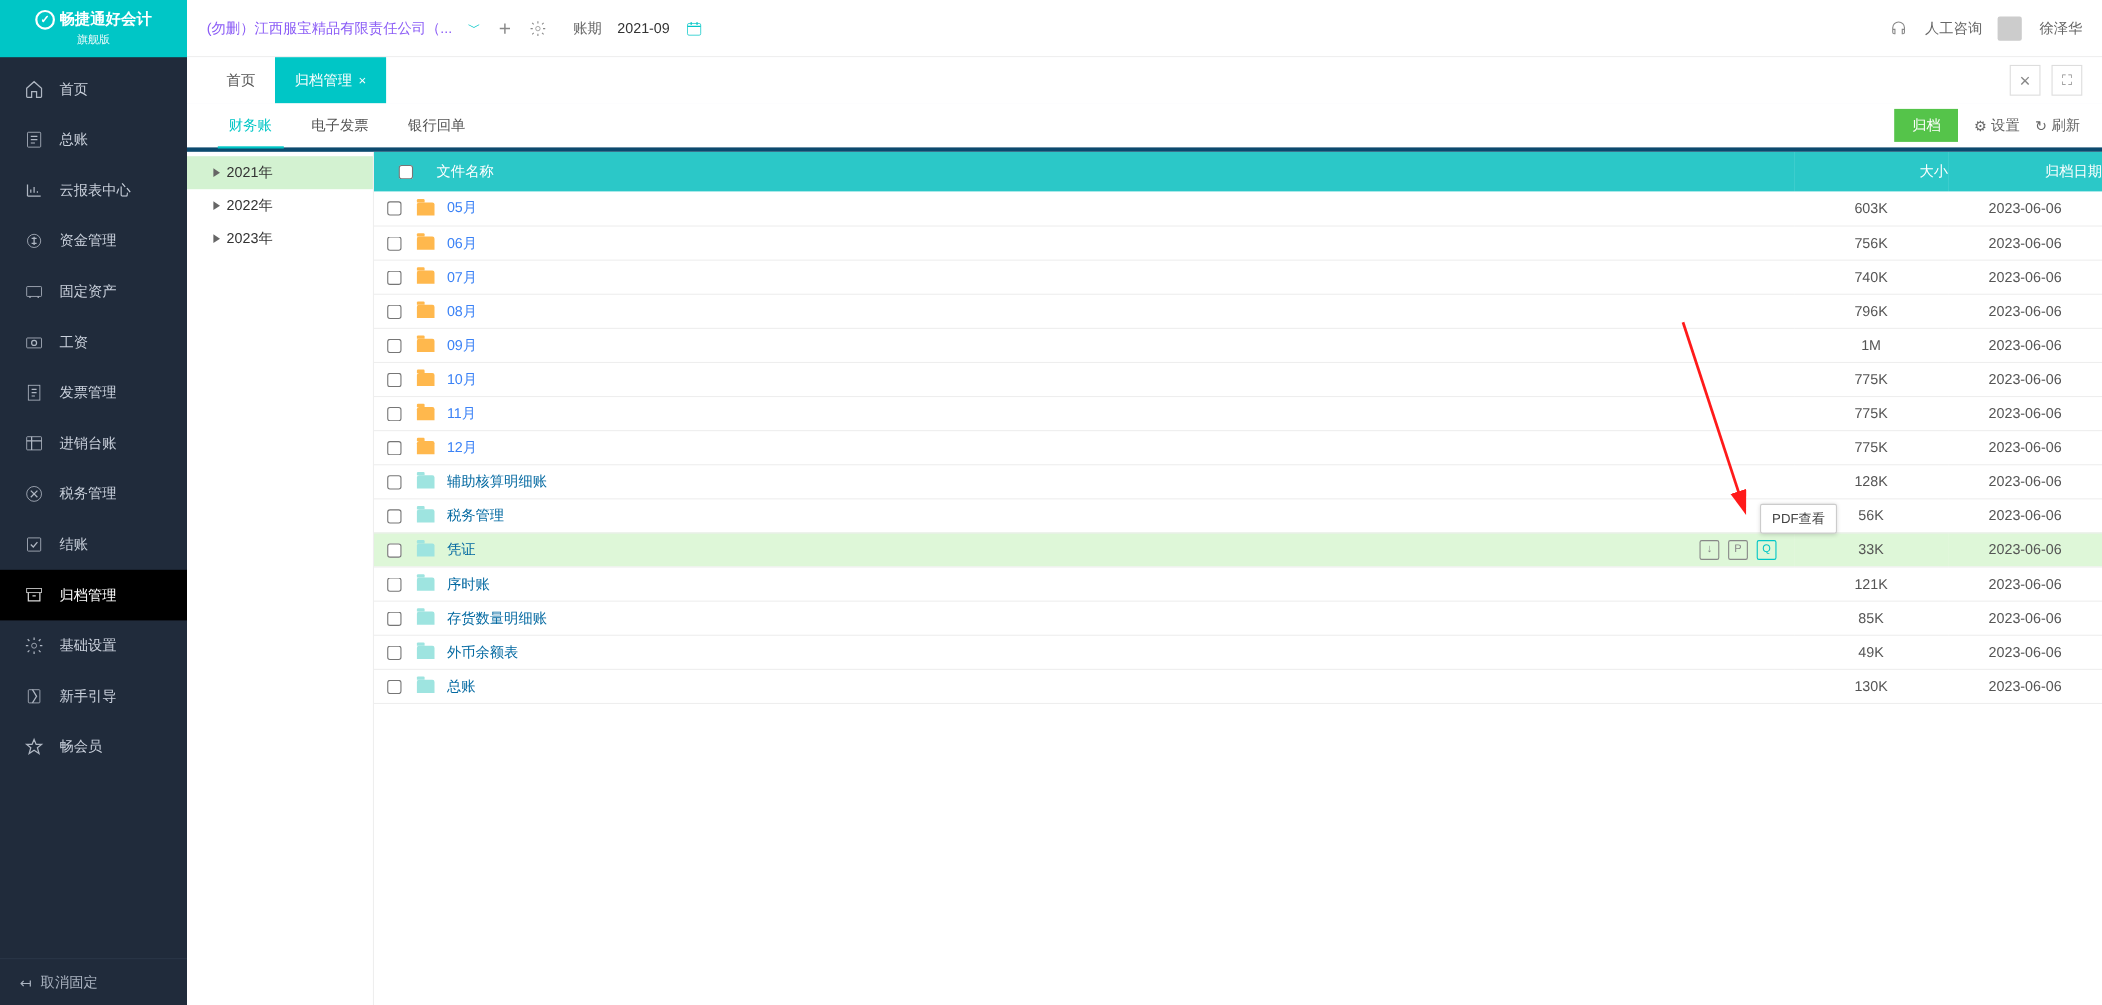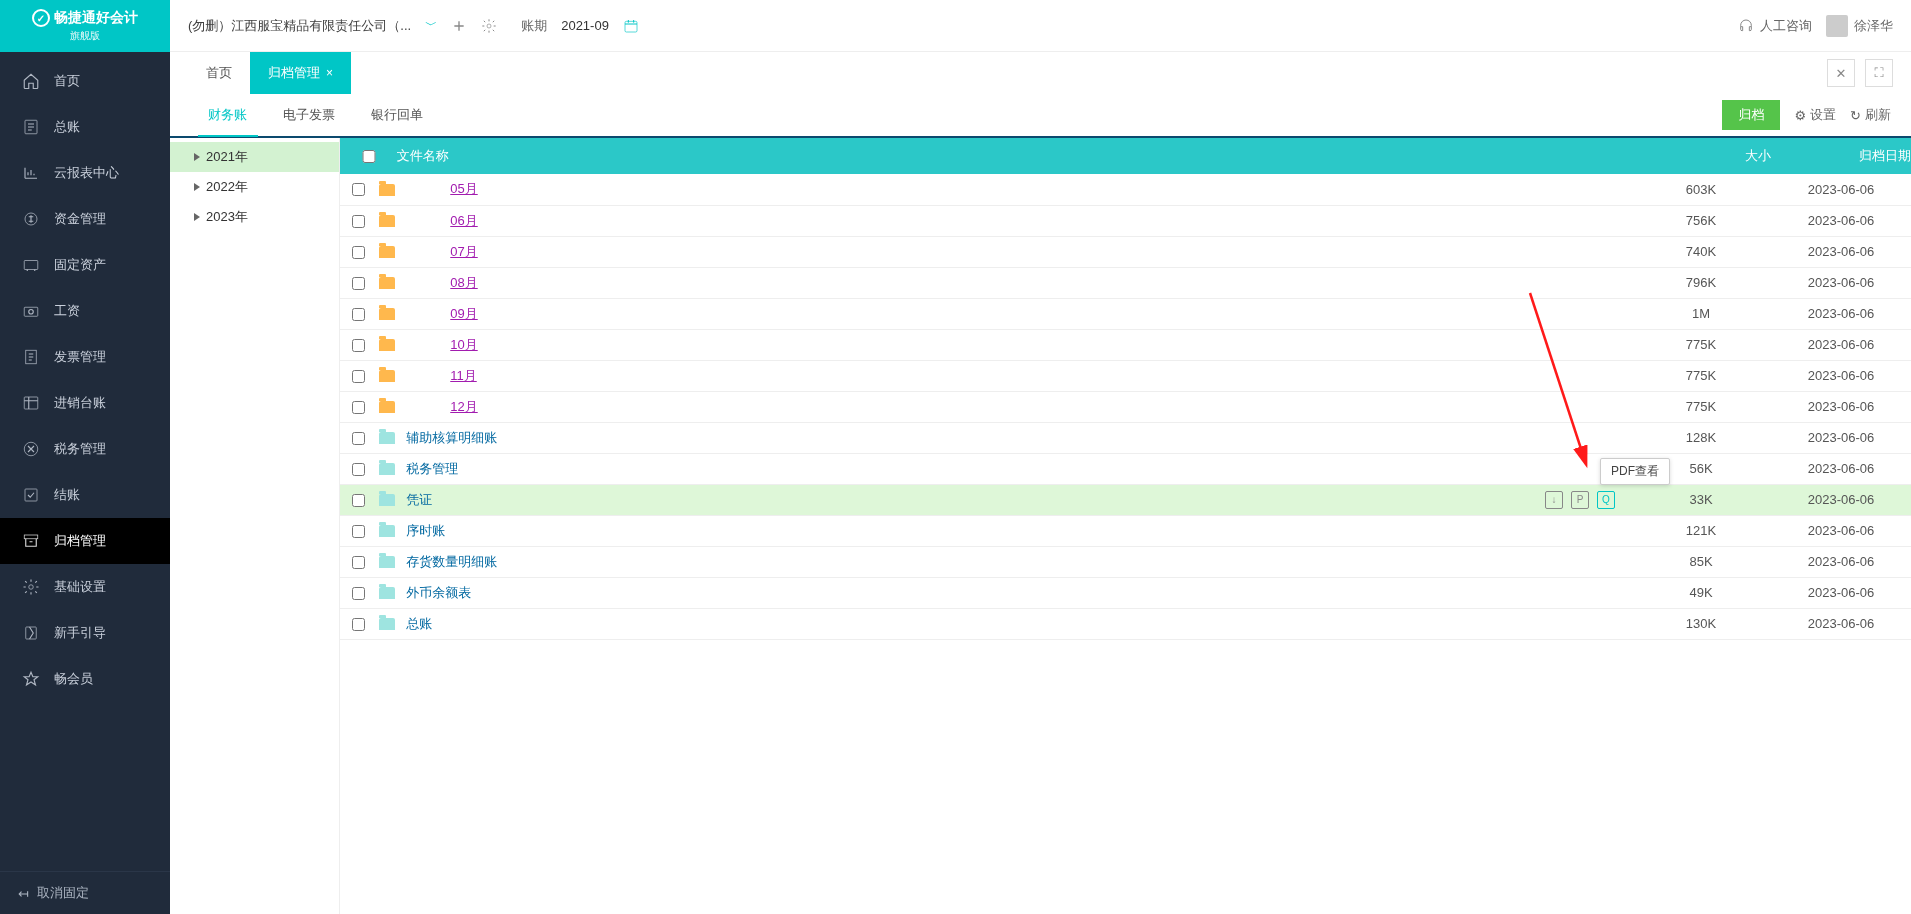--- a/index.html
+++ b/index.html
@@ -17,42 +17,42 @@
 .nav-item.active { background: #000; color: #fff; }
 .nav-icon { width: 18px; height: 18px; opacity: .85; flex-shrink: 0; }
 .nav-icon svg { width: 100%; height: 100%; stroke: currentColor; fill: none; stroke-width: periodontitis; }
 .sidebar-footer { padding: 12px 18px; display: flex; align-items: center; gap: 8px; border-top: 1px solid #2a3648; cursor: pointer; }
 
 
 .main { flex: 1; display: flex; flex-direction: column; background: #f5f6f8; }
 
 
 .topbar { height: 52px; background: #fff; display: flex; align-items: center; padding: 0 18px; border-bottom: 1px solid #eee; gap: 14px; }
-.company { color: #404040; font-size: 13px; max-width: 260px; white-space: nowrap; overflow: hidden; text-overflow: ellipsis; }
+.company { color: #8b5cf6; font-size: 13px; max-width: 260px; white-space: nowrap; overflow: hidden; text-overflow: ellipsis; }
 .chev-down { color: #00c6c6; font-size: 12px; cursor: pointer; }
 .tb-ic { width: 16px; height: 16px; color: #888; cursor: pointer; }
 .tb-ic svg { width: 100%; height: 100%; stroke: currentColor; fill: none; }
 .period-label { color: #666; margin-left: 10px; }
 .period-val { color: #333; }
 .cal-ic { color: #00c6c6; }
 .topbar-spacer { flex: 1; }
-.tb-link { display: flex; align-items: center; gap: 6px; color: #666; cursor: pointer; }
+.tb-link { display: flex; align-items: center; gap: 16px; color: #666; cursor: pointer; }
 .avatar { width: 22px; height: 22px; background: #ccc; border-radius: 2px; }
 
 
 .tabs { height: 42px; background: #fff; display: flex; align-items: stretch; padding: 0 18px; gap: 0; position: relative; }
 .tab { display: flex; align-items: center; padding: 0 18px; color: #555; cursor: pointer; }
 .tab.active { background: #00c6c6; color: #fff; }
 .tab-close { margin-left: 6px; font-size: 12px; }
 .tabs-right { margin-left: auto; display: flex; align-items: center; gap: 10px; }
 .icon-btn { width: 28px; height: 28px; border: 1px solid #ddd; display: flex; align-items: center; justify-content: center; color: #888; cursor: pointer; background: #fff; }
 
 
 .content { flex: 1; background: #fff; margin: 0; display: flex; flex-direction: column; position: relative; }
-.subtabs-row { display: flex; align-items: center; border-bottom: 2px solid #0c4a6e; padding: 0 20px; height: 44px; }
+.subtabs-row { display: flex; align-items: center; border-bottom: 4px solid #0c4a6e; padding: 0 20px; height: 44px; }
 .subtab { padding: 0 18px; height: 100%; display: flex; align-items: center; color: #555; cursor: pointer; position: relative; }
 .subtab.active { color: #00c6c6; }
 .subtab.active::after { content: ""; position: absolute; bottom: -1px; left: 10%; width: 80%; height: 2px; background: #00c6c6; }
 .subtabs-right { margin-left: auto; display: flex; align-items: center; gap: 14px; }
 .btn-primary { background: #55c44a; color: #fff; padding: 6px 16px; border: none; cursor: pointer; font-size: 13px; margin-left: 20px; }
 .link-btn { display: flex; align-items: center; gap: 4px; color: #666; cursor: pointer; }
 
 .body-row { flex: 1; display: flex; overflow: hidden; }
 
 
@@ -70,21 +70,21 @@
 tbody td { border-bottom: 1px solid #eee; height: 31px; text-align: center; color: #555; font-size: 13px; }
 tbody td.name-cell { text-align: left; padding-left: 12px; }
 tbody tr.hl-green { background: #a5e29a; }
 tbody tr.hl-light { background: #def7d8; }
 .cb { margin-right: 10px; vertical-align: middle; }
 .folder-ic { display: inline-block; width: 16px; height: 12px; background: #ffb84d; border-radius: 2px 2px 0 0; position: relative; vertical-align: middle; margin-right: 8px; }
 .folder-ic::before { content: ""; position: absolute; top: -3px; left: 0; width: 7px; height: 3px; background: #ffb84d; border-radius: 1px 1px 0 0; }
 .folder-ic.light { background: #9ee4e0; }
 .folder-ic.light::before { background: #9ee4e0; }
 .fname { color: #0369a1; }
-.fname.link { color: #a21caf; text-decoration: underline; cursor: pointer; margin-left: 44px; }
+.fname.link { color: #3b82f6; cursor: pointer; }
 
 .row-actions { display: inline-flex; gap: 8px; vertical-align: middle; float: right; margin-right: 16px; }
 .act-ic { width: 18px; height: 18px; border: 1px solid #888; border-radius: 2px; display: flex; align-items: center; justify-content: center; color: #888; cursor: pointer; font-size: 10px; }
 .act-ic.teal { border-color: #00c6c6; color: #00c6c6; }
 
 .tooltip { position: absolute; background: #fff; border: 1px solid #ccc; padding: 4px 10px; font-size: 12px; color: #444; border-radius: 2px; box-shadow: 0 1px 4px rgba(0,0,0,.15); white-space: nowrap; }
 
 
 .red-arrow { position: absolute; pointer-events: none; }
 .red-arrow svg { overflow: visible; }

